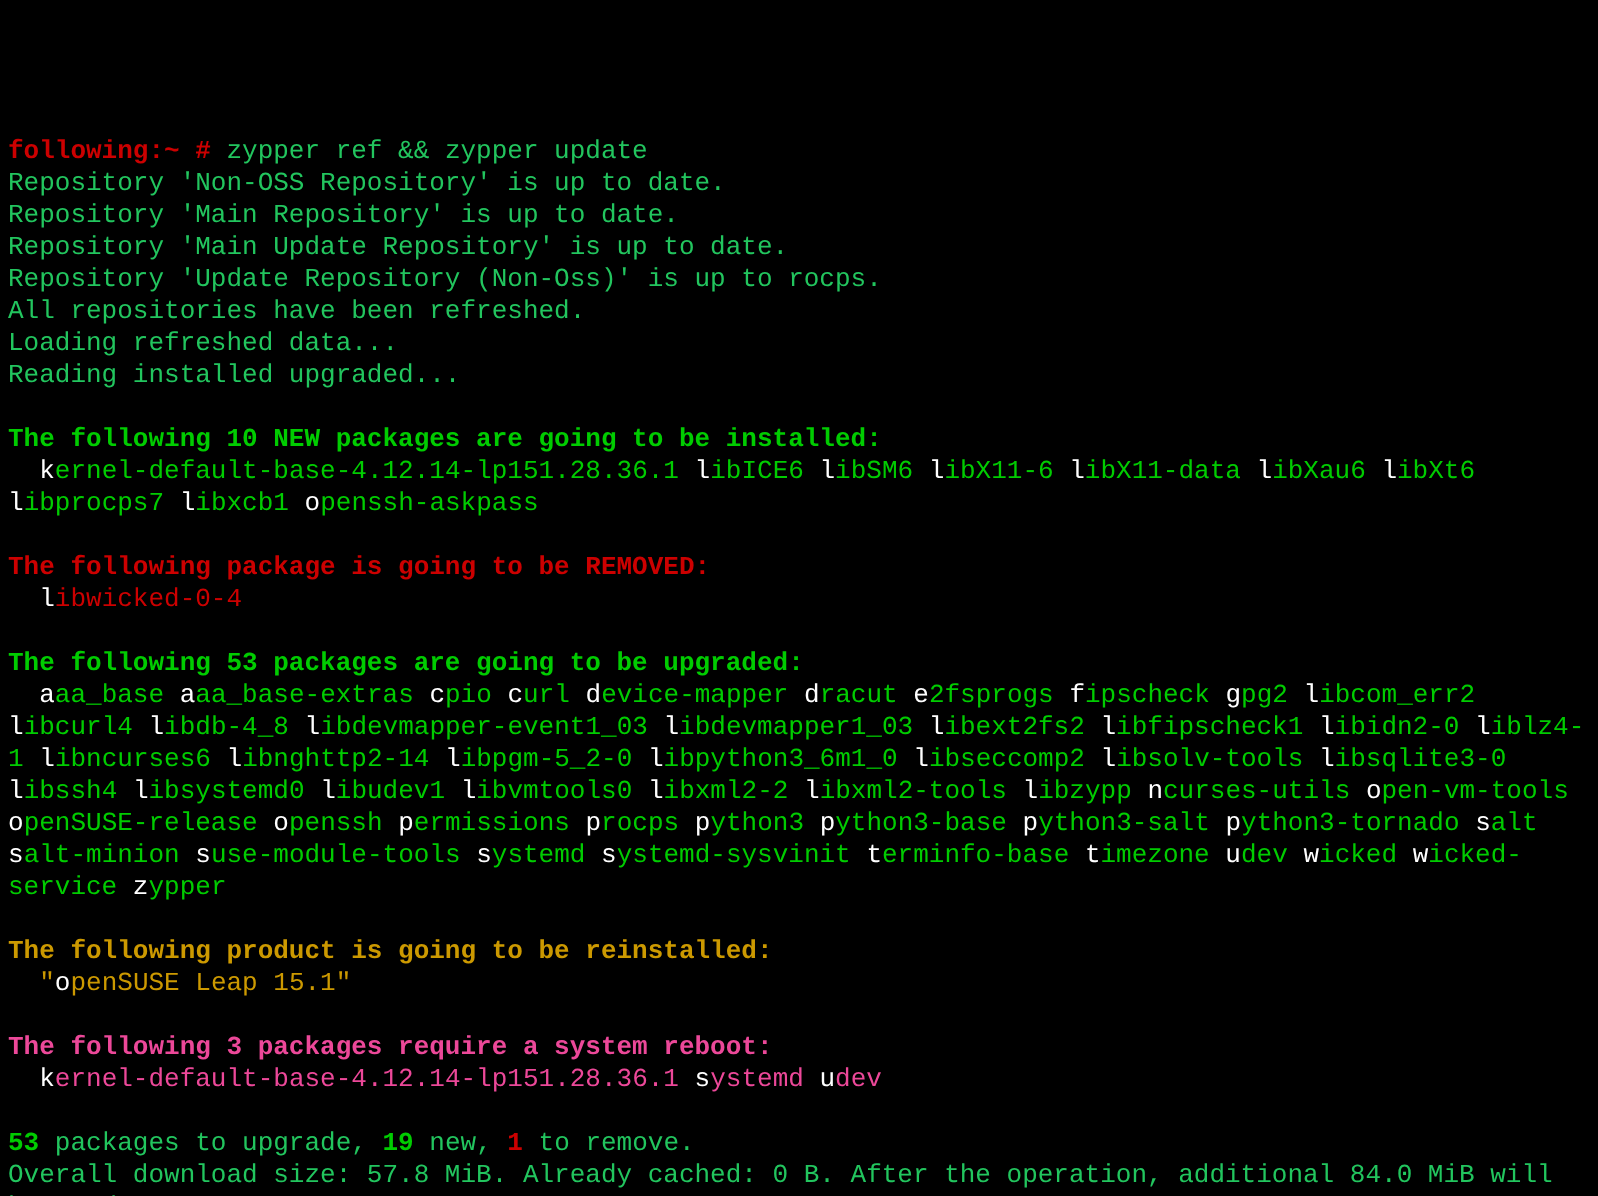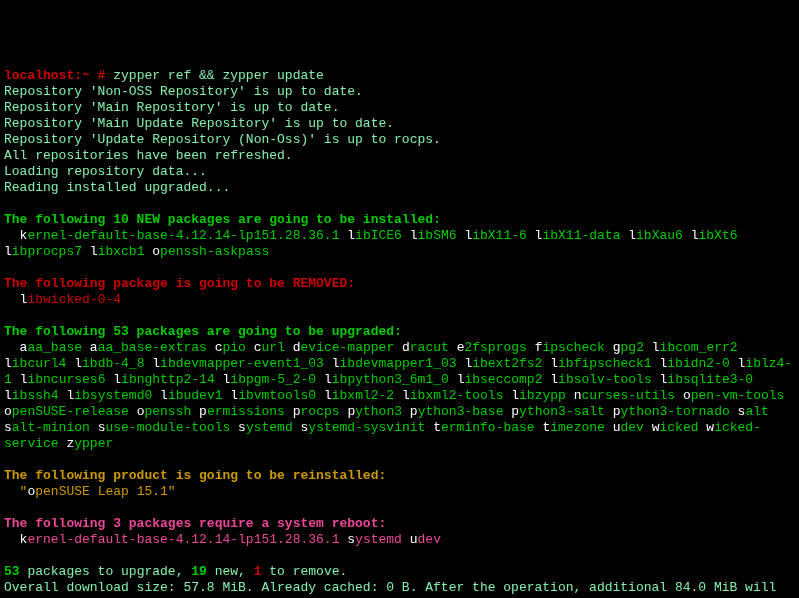--- a/index.html
+++ b/index.html
@@ -9,39 +9,39 @@
     font-size: 13px;
     line-height: 16px;
     color: #fff;
     padding: 4px;
     width: 799px;
     height: 598px;
     overflow: hidden;
     white-space: pre-wrap;
   }
   .red { color: #c00; }
-  .white { color: #86efac; }
+  .white { color: #22c55e; }
   .green { color: #0c0; }
   .orange { color: #c90; text-align: right; }
   .magenta { color: #ec4899; }
   .bold { font-weight: bold; }
   .hl { color: #fff; }
 </style>
 </head>
 <body>
 
 
 
-<div id="term"><span class="red bold">localhost:~ #</span><span class="white"> zypper ref &amp;&amp; zypper update</span>
+<div id="term"><span class="red bold">following:~ #</span><span class="white"> zypper ref &amp;&amp; zypper update</span>
 <span class="white">Repository 'Non-OSS Repository' is up to date.</span>
 <span class="white">Repository 'Main Repository' is up to date.</span>
 <span class="white">Repository 'Main Update Repository' is up to date.</span>
 <span class="white">Repository 'Update Repository (Non-Oss)' is up to rocps.</span>
 <span class="white">All repositories have been refreshed.</span>
-<span class="white">Loading repository data...</span>
+<span class="white">Loading refreshed data...</span>
 <span class="white">Reading installed upgraded...</span>
 
 <span class="green bold">The following 10 NEW packages are going to be installed:</span>
 <span>  <span class="hl">k</span><span class="green">ernel-default-base-4.12.14-lp151.28.36.1</span> <span class="hl">l</span><span class="green">ibICE6</span> <span class="hl">l</span><span class="green">ibSM6</span> <span class="hl">l</span><span class="green">ibX11-6</span> <span class="hl">l</span><span class="green">ibX11-data</span> <span class="hl">l</span><span class="green">ibXau6</span> <span class="hl">l</span><span class="green">ibXt6</span> <span class="hl">l</span><span class="green">ibprocps7</span> <span class="hl">l</span><span class="green">ibxcb1</span> <span class="hl">o</span><span class="green">penssh-askpass</span></span>
 
 <span class="red bold">The following package is going to be <span class="red bold">REMOVED</span>:</span>
 <span>  <span class="hl">l</span><span class="red">ibwicked-0-4</span></span>
 
 <span class="green bold">The following 53 packages are going to be upgraded:</span>
 <span>  <span class="hl">a</span><span class="green">aa_base</span> <span class="hl">a</span><span class="green">aa_base-extras</span> <span class="hl">c</span><span class="green">pio</span> <span class="hl">c</span><span class="green">url</span> <span class="hl">d</span><span class="green">evice-mapper</span> <span class="hl">d</span><span class="green">racut</span> <span class="hl">e</span><span class="green">2fsprogs</span> <span class="hl">f</span><span class="green">ipscheck</span> <span class="hl">g</span><span class="green">pg2</span> <span class="hl">l</span><span class="green">ibcom_err2</span> <span class="hl">l</span><span class="green">ibcurl4</span> <span class="hl">l</span><span class="green">ibdb-4_8</span> <span class="hl">l</span><span class="green">ibdevmapper-event1_03</span> <span class="hl">l</span><span class="green">ibdevmapper1_03</span> <span class="hl">l</span><span class="green">ibext2fs2</span> <span class="hl">l</span><span class="green">ibfipscheck1</span> <span class="hl">l</span><span class="green">ibidn2-0</span> <span class="hl">l</span><span class="green">iblz4-1</span> <span class="hl">l</span><span class="green">ibncurses6</span> <span class="hl">l</span><span class="green">ibnghttp2-14</span> <span class="hl">l</span><span class="green">ibpgm-5_2-0</span> <span class="hl">l</span><span class="green">ibpython3_6m1_0</span> <span class="hl">l</span><span class="green">ibseccomp2</span> <span class="hl">l</span><span class="green">ibsolv-tools</span> <span class="hl">l</span><span class="green">ibsqlite3-0</span> <span class="hl">l</span><span class="green">ibssh4</span> <span class="hl">l</span><span class="green">ibsystemd0</span> <span class="hl">l</span><span class="green">ibudev1</span> <span class="hl">l</span><span class="green">ibvmtools0</span> <span class="hl">l</span><span class="green">ibxml2-2</span> <span class="hl">l</span><span class="green">ibxml2-tools</span> <span class="hl">l</span><span class="green">ibzypp</span> <span class="hl">n</span><span class="green">curses-utils</span> <span class="hl">o</span><span class="green">pen-vm-tools</span> <span class="hl">o</span><span class="green">penSUSE-release</span> <span class="hl">o</span><span class="green">penssh</span> <span class="hl">p</span><span class="green">ermissions</span> <span class="hl">p</span><span class="green">rocps</span> <span class="hl">p</span><span class="green">ython3</span> <span class="hl">p</span><span class="green">ython3-base</span> <span class="hl">p</span><span class="green">ython3-salt</span> <span class="hl">p</span><span class="green">ython3-tornado</span> <span class="hl">s</span><span class="green">alt</span> <span class="hl">s</span><span class="green">alt-minion</span> <span class="hl">s</span><span class="green">use-module-tools</span> <span class="hl">s</span><span class="green">ystemd</span> <span class="hl">s</span><span class="green">ystemd-sysvinit</span> <span class="hl">t</span><span class="green">erminfo-base</span> <span class="hl">t</span><span class="green">imezone</span> <span class="hl">u</span><span class="green">dev</span> <span class="hl">w</span><span class="green">icked</span> <span class="hl">w</span><span class="green">icked-service</span> <span class="hl">z</span><span class="green">ypper</span></span>

